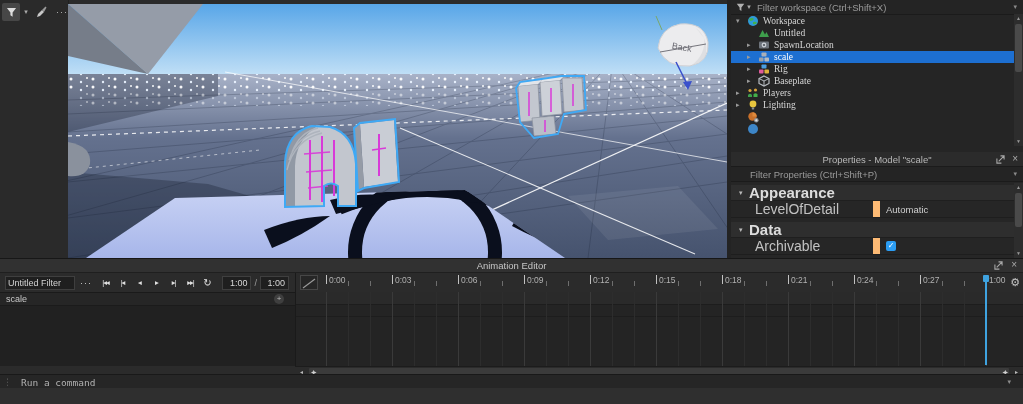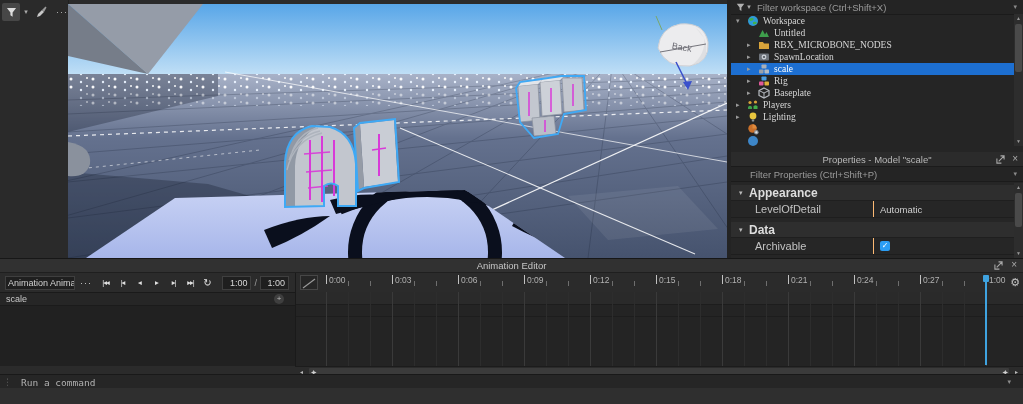--- a/index.html
+++ b/index.html
@@ -33,24 +33,24 @@
   .vscroll .sarr{position:absolute;left:0;width:9px;height:9px;font-size:5px;color:#999;text-align:center;line-height:9px;}
   .vscroll .thumb{position:absolute;left:1px;width:7px;background:#4a4a4a;border-radius:2px;}
   
   .properties{position:absolute;left:731px;top:152px;width:292px;height:106px;background:#262626;overflow:hidden;}
   .ptitle{height:14px;background:#2b2b2b;border-bottom:1px solid #1b1b1b;position:relative;
           display:flex;align-items:center;justify-content:center;font-size:9.5px;color:#b8b8b8;}
   .ptitle .winbtns{position:absolute;right:5px;top:2px;display:flex;gap:7px;align-items:center;}
   .xbtn{color:#aaa;font-size:10px;line-height:10px;}
   .sect{height:15px;display:flex;align-items:center;background:#2e2e2e;border-bottom:1px solid #1f1f1f;}
   .sect .ar{width:10px;margin-left:8px;font-size:7px;color:#bbb;}
-  .sect .nm{font-size:12px;font-weight:bold;color:#ddd;}
+  .sect .nm{font-size:15px;font-weight:bold;color:#ddd;}
   .prow{height:16px;display:flex;align-items:center;border-bottom:1px solid #1e1e1e;background:#262626;}
-  .prow .plabel{width:118px;padding-left:24px;font-size:11px;color:#c2c2c2;flex:none;}
-  .prow .pval{border-left:1px solid #fdba74;height:100%;display:flex;align-items:center;padding-left:6px;font-size:9.5px;color:#cfcfcf;flex:1;}
+  .prow .plabel{width:118px;padding-left:24px;font-size:14px;color:#c2c2c2;flex:none;}
+  .prow .pval{border-left:7px solid #fdba74;height:100%;display:flex;align-items:center;padding-left:6px;font-size:9.5px;color:#cfcfcf;flex:1;}
   .checkbox{width:10px;height:10px;background:#2b9df4;border-radius:2px;color:#fff;font-size:8px;line-height:10px;text-align:center;}
   
   .anim{position:absolute;left:0;top:258px;width:1023px;height:116px;background:#2b2b2b;border-top:1px solid #171717;}
   .atitle{height:13px;background:#313131;border-bottom:1px solid #1f1f1f;position:relative;
           display:flex;align-items:center;justify-content:center;font-size:9.5px;color:#c6c6c6;}
   .atitle .winbtns{position:absolute;right:6px;top:1px;display:flex;gap:8px;align-items:center;}
   .aleft{position:absolute;left:0;top:14px;width:295px;height:93px;background:#212121;}
   .ahead{height:19px;background:#2b2b2b;border-bottom:1px solid #1a1a1a;display:flex;align-items:center;padding-left:5px;}
   .namebox{width:64px;height:12px;background:#1f1f1f;border:1px solid #3f3f3f;font-size:9px;color:#d2d2d2;
            white-space:nowrap;overflow:hidden;padding:0 2px;line-height:12px;}
@@ -272,27 +272,20 @@
       <div class="trow lvl1">
         <span class="ar"></span>
         <svg class="ic" width="12" height="12" viewBox="0 0 12 12">
             <path d="M1,10 L4.5,3 L7,7.5 L8.5,5 L11,10 Z" fill="#3e9e4c"></path>
           </svg>
         <span class="lb">Untitled</span>
       </div>
       <div class="trow lvl1">
         <span class="ar">▸</span>
         <svg class="ic" width="12" height="12" viewBox="0 0 12 12">
-            <path d="M1,3 h4 l1,1.5 h5 v5.5 h-10 Z" fill="#d8a33a"></path>
-          </svg>
-        <span class="lb">RBX_MICROBONE_NODES</span>
-      </div>
-      <div class="trow lvl1">
-        <span class="ar">▸</span>
-        <svg class="ic" width="12" height="12" viewBox="0 0 12 12">
             <rect x="1" y="2.5" width="10" height="7" rx="1" fill="#6e747c"></rect>
             <circle cx="6" cy="6" r="2.4" fill="#c9ced4"></circle>
             <circle cx="6" cy="6" r="1.1" fill="#4c5258"></circle>
           </svg>
         <span class="lb">SpawnLocation</span>
       </div>
       <div class="trow lvl1 sel">
         <span class="ar">▸</span>
         <svg class="ic" width="12" height="12" viewBox="0 0 12 12">
             <rect x="3.5" y="1.5" width="5" height="4" rx="0.8" fill="#a9afb8"></rect>
@@ -407,21 +400,21 @@
       <span class="winbtns">
         <svg width="9" height="9" viewBox="0 0 10 10">
             <path d="M1,4 v5 h5 M3,7 L9,1 M5,1 h4 v4" stroke="#a8a8a8" fill="none" stroke-width="1.2"></path>
           </svg>
         <span class="xbtn">×</span>
       </span>
     </div>
 
     <div class="aleft">
       <div class="ahead">
-        <span class="namebox">Animation Anima</span>
+        <span class="namebox">Untitled Filter</span>
         <span class="menu3">···</span>
         <span class="transport">
           <span class="tbtn">|◂◂</span>
           <span class="tbtn">|◂</span>
           <span class="tbtn">◂</span>
           <span class="tbtn">▸</span>
           <span class="tbtn">▸|</span>
           <span class="tbtn">▸▸|</span>
           <span class="tbtn loop">↻</span>
         </span>

